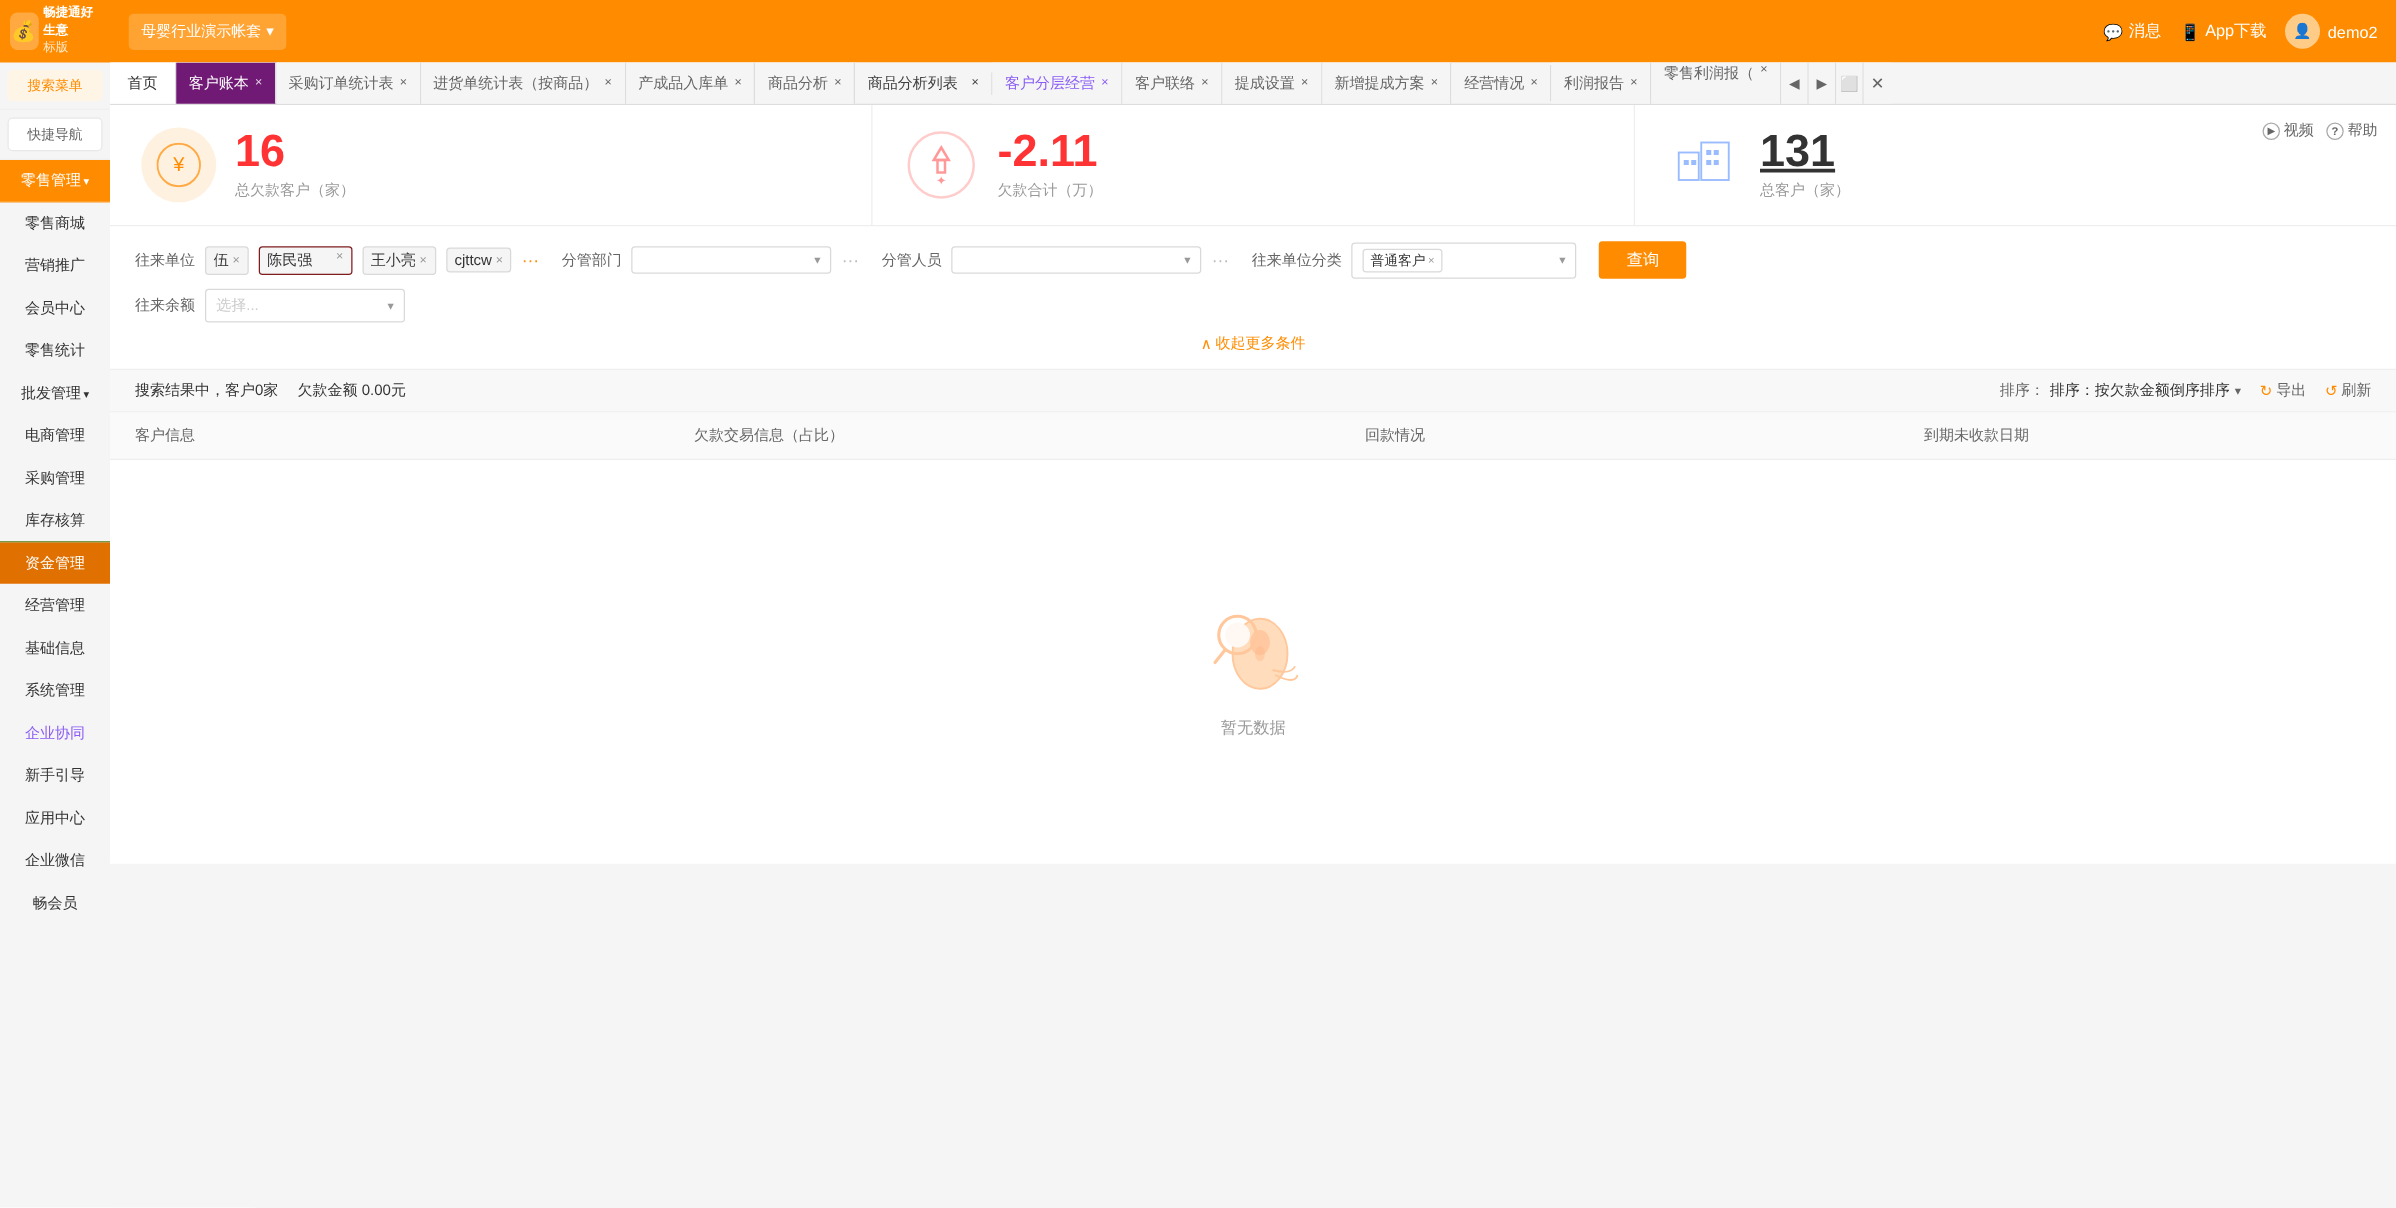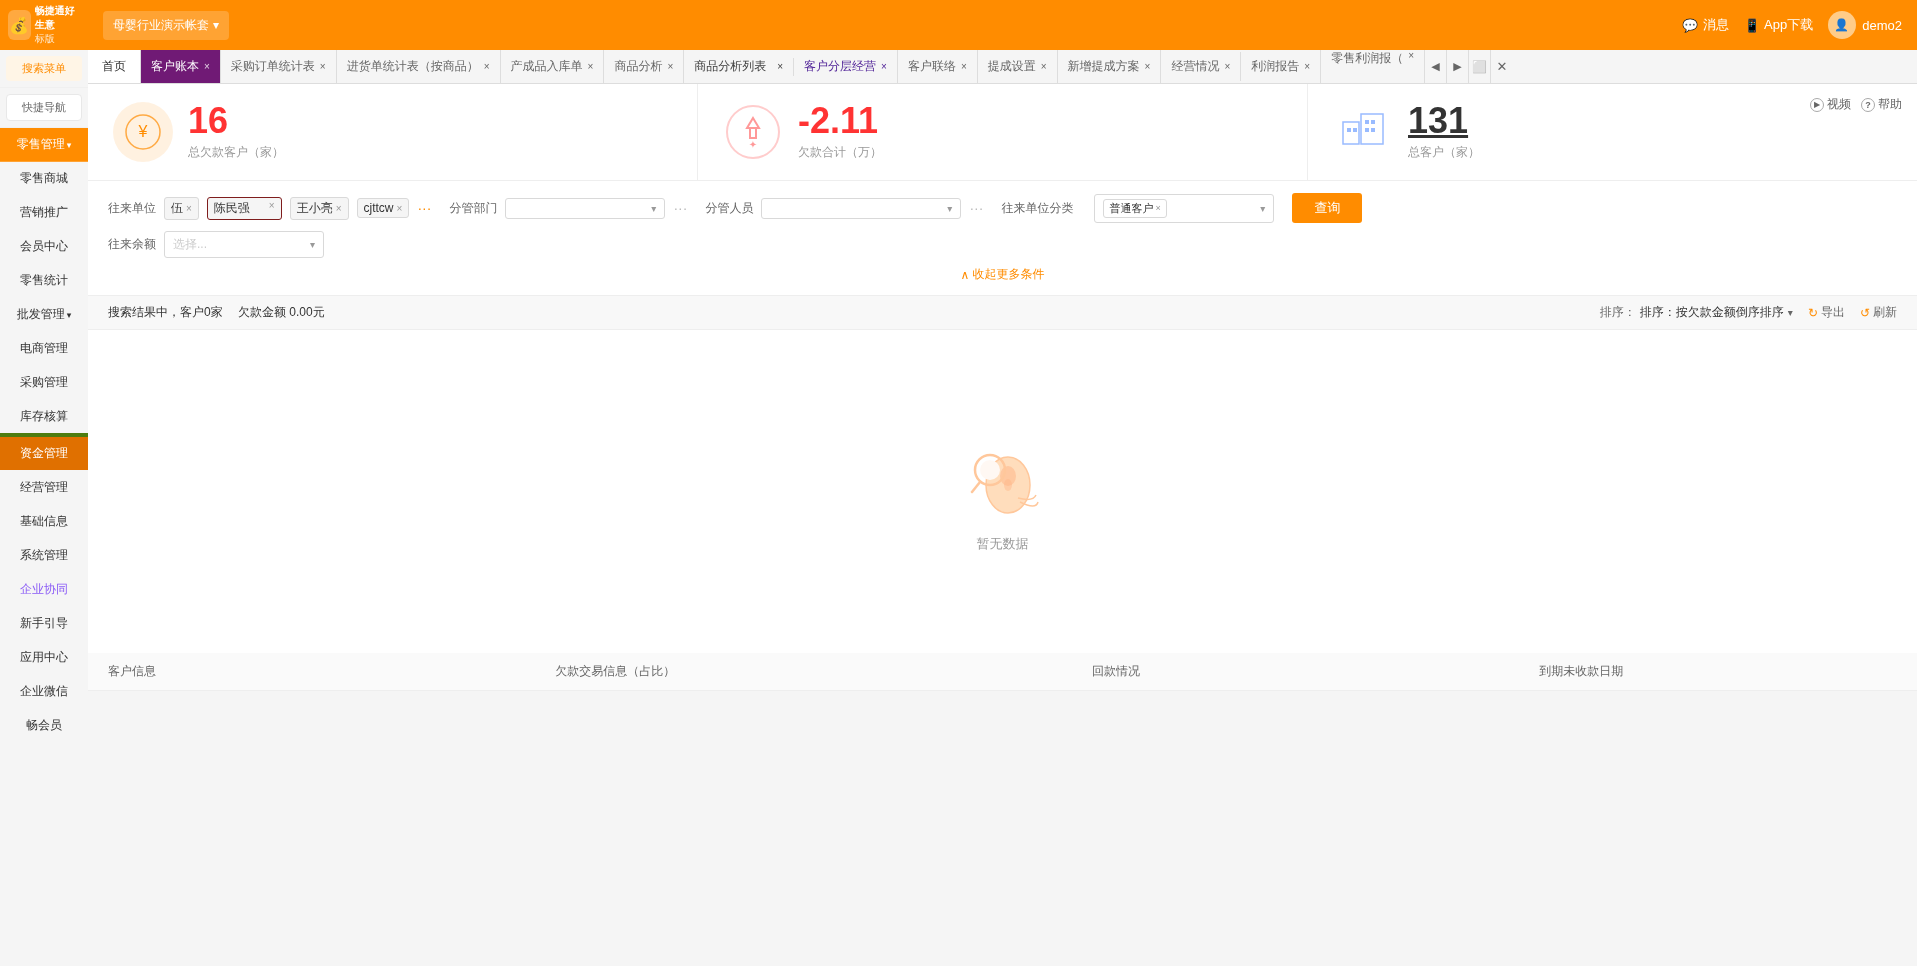--- a/index.html
+++ b/index.html
@@ -46,21 +46,21 @@
     <div style="padding:8px 5px;text-align:center;cursor:pointer;font-size:12px;border-bottom:1px solid #f5f5f5;color:#333;display:flex;align-items:center;justify-content:center;gap:2px;">
       <span>批发管理</span>
       <span style="font-size:9px;">▾</span>
     </div>
     <div style="padding:8px 5px;text-align:center;cursor:pointer;font-size:12px;border-bottom:1px solid #f5f5f5;color:#333;">
       <span>电商管理</span>
     </div>
     <div style="padding:8px 5px;text-align:center;cursor:pointer;font-size:12px;border-bottom:1px solid #f5f5f5;color:#333;">
       <span>采购管理</span>
     </div>
-    <div style="padding:8px 5px;text-align:center;cursor:pointer;font-size:12px;border-bottom:4px solid #4d7c0f;color:#333;">
+    <div style="padding:8px 5px;text-align:center;cursor:pointer;font-size:12px;border-bottom:1px solid #4d7c0f;color:#333;">
       <span>库存核算</span>
     </div>
     <div style="padding:8px 5px;text-align:center;cursor:pointer;font-size:12px;border-bottom:1px solid #f5f5f5;color:#fff;background:#e07000;">
       <span>资金管理</span>
     </div>
     <div style="padding:8px 5px;text-align:center;cursor:pointer;font-size:12px;border-bottom:1px solid #f5f5f5;color:#333;">
       <span>经营管理</span>
     </div>
     <div style="padding:8px 5px;text-align:center;cursor:pointer;font-size:12px;border-bottom:1px solid #f5f5f5;color:#333;">
       <span>基础信息</span>
@@ -130,21 +130,21 @@
       <span style="font-size:10px;cursor:pointer;">×</span>
     </div>
     <div style="display:inline-flex;align-items:center;padding:0 10px;height:34px;font-size:12px;color:#666;cursor:pointer;border-right:1px solid #ddd;background:#f5f5f5;white-space:nowrap;gap:5px;">
       <span>商品分析</span>
       <span style="font-size:10px;cursor:pointer;">×</span>
     </div>
     <div style="display:inline-flex;align-items:center;padding:0 10px;height:18px;font-size:12px;color:#404040;cursor:pointer;border-right:1px solid #ddd;background:#f5f5f5;white-space:nowrap;gap:11px;">
       <span>商品分析列表</span>
       <span style="font-size:10px;cursor:pointer;">×</span>
     </div>
-    <div style="display:inline-flex;align-items:center;padding:0 10px;height:34px;font-size:12px;color:#4c1d95;cursor:pointer;border-right:1px solid #ddd;background:#f5f5f5;white-space:nowrap;gap:5px;">
+    <div style="display:inline-flex;align-items:center;padding:0 10px;height:34px;font-size:12px;color:#8b5cf6;cursor:pointer;border-right:1px solid #ddd;background:#f5f5f5;white-space:nowrap;gap:5px;">
       <span>客户分层经营</span>
       <span style="font-size:10px;cursor:pointer;">×</span>
     </div>
     <div style="display:inline-flex;align-items:center;padding:0 10px;height:34px;font-size:12px;color:#666;cursor:pointer;border-right:1px solid #ddd;background:#f5f5f5;white-space:nowrap;gap:5px;">
       <span>客户联络</span>
       <span style="font-size:10px;cursor:pointer;">×</span>
     </div>
     <div style="display:inline-flex;align-items:center;padding:0 10px;height:34px;font-size:12px;color:#666;cursor:pointer;border-right:1px solid #ddd;background:#f5f5f5;white-space:nowrap;gap:5px;">
       <span>提成设置</span>
       <span style="font-size:10px;cursor:pointer;">×</span>
@@ -266,21 +266,21 @@
           <span style="color:#bbb;font-size:14px;cursor:pointer;">···</span>
 
           <span style="color:#666;font-size:12px;white-space:nowrap;margin-left:10px;">分管人员</span>
           <div style="border:1px solid #d9d9d9;border-radius:3px;padding:4px 8px;font-size:12px;color:#ccc;min-width:200px;display:flex;align-items:center;justify-content:space-between;cursor:pointer;background:#fff;">
             <span></span>
             <span style="color:#999;font-size:10px;">▾</span>
           </div>
           <span style="color:#bbb;font-size:14px;cursor:pointer;">···</span>
 
           <span style="color:#666;font-size:12px;white-space:nowrap;margin-left:10px;">往来单位分类</span>
-          <div style="border:1px solid #d9d9d9;border-radius:3px;padding:4px 8px;font-size:12px;color:#333;min-width:180px;display:flex;align-items:center;gap:4px;justify-content:space-between;cursor:pointer;background:#fff;margin-left:13px;">
+          <div style="border:1px solid #d9d9d9;border-radius:3px;padding:4px 8px;font-size:12px;color:#333;min-width:180px;display:flex;align-items:center;gap:4px;justify-content:space-between;cursor:pointer;background:#fff;">
             <div style="display:flex;align-items:center;gap:4px;">
               <span style="background:#fff;border:1px solid #d9d9d9;border-radius:3px;padding:1px 5px;font-size:11px;display:inline-flex;align-items:center;gap:2px;">普通客户 <span style="color:#999;cursor:pointer;font-size:9px;">×</span></span>
             </div>
             <span style="color:#999;font-size:10px;">▾</span>
           </div>
 
           <button style="background:#ff8c00;color:#fff;border:none;padding:6px 22px;border-radius:3px;font-size:13px;cursor:pointer;margin-left:10px;white-space:nowrap;">查询</button>
         </div>
 
         <div style="display:flex; align-items:center; gap:8px;">
@@ -312,42 +312,42 @@
           </div>
           <div style="display:flex;align-items:center;gap:3px;cursor:pointer;color:#666;">
             <span style="color:#ff8c00;">↻</span>
             <span>导出</span>
           </div>
           <div style="display:flex;align-items:center;gap:3px;cursor:pointer;color:#666;">
             <span style="color:#ff8c00;">↺</span>
             <span>刷新</span>
           </div>
         </div>
+      </div>
+
+      <div style="display:flex;padding:10px 20px;border-bottom:1px solid #eee;background:#fafafa;">
+        <div style="flex:2.5;font-size:12px;color:#666;font-weight:500;">客户信息</div>
+        <div style="flex:3;font-size:12px;color:#666;font-weight:500;">欠款交易信息（占比）</div>
+        <div style="flex:2.5;font-size:12px;color:#666;font-weight:500;">回款情况</div>
+        <div style="flex:2;font-size:12px;color:#666;font-weight:500;">到期未收款日期</div>
       </div>
 
       <div style="display:flex;flex-direction:column;align-items:center;justify-content:center;padding:100px 20px;">
         <div style="width:90px;height:90px;margin-bottom:15px;opacity:0.65;">
           
           <svg width="90" height="90" viewBox="0 0 90 90" fill="none">
             <ellipse cx="50" cy="55" rx="22" ry="28" fill="#ffcc99" stroke="#ffaa66" stroke-width="1.5"></ellipse>
             <ellipse cx="50" cy="46" rx="8" ry="10" fill="#ff8c44" opacity="0.5"></ellipse>
             <circle cx="32" cy="40" r="15" fill="none" stroke="#ffaa66" stroke-width="2.5"></circle>
             <circle cx="32" cy="40" r="10" fill="#fff5ee"></circle>
             <line x1="22" y1="52" x2="14" y2="62" stroke="#ffaa66" stroke-width="2.5" stroke-linecap="round"></line>
             <ellipse cx="50" cy="55" rx="4" ry="6" fill="#ff8c44" opacity="0.4"></ellipse>
 
             <path d="M60 68 Q75 72 78 65" stroke="#ffaa66" stroke-width="1.5" fill="none"></path>
             <path d="M62 72 Q78 80 80 72" stroke="#ffaa66" stroke-width="1.5" fill="none"></path>
           </svg>
         </div>
         <div style="color:#999;font-size:13px;">暂无数据</div>
       </div>
 
-      <div style="display:flex;padding:10px 20px;border-bottom:1px solid #eee;background:#fafafa;">
-        <div style="flex:2.5;font-size:12px;color:#666;font-weight:500;">客户信息</div>
-        <div style="flex:3;font-size:12px;color:#666;font-weight:500;">欠款交易信息（占比）</div>
-        <div style="flex:2.5;font-size:12px;color:#666;font-weight:500;">回款情况</div>
-        <div style="flex:2;font-size:12px;color:#666;font-weight:500;">到期未收款日期</div>
-      </div>
-
     </div>
   </div>
 </div>
 
 </body></html>

